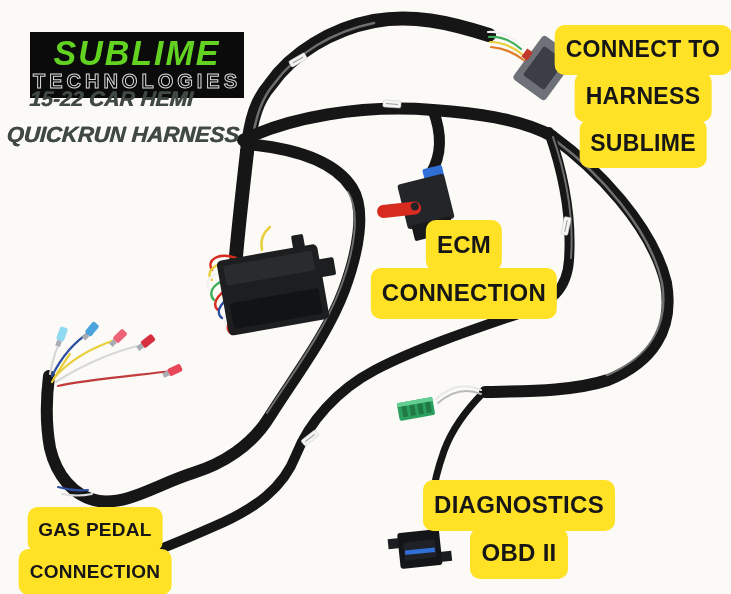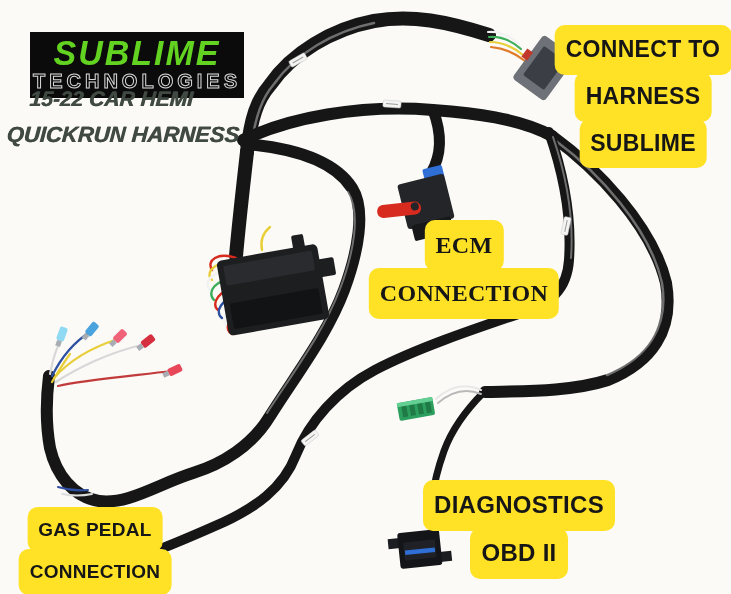--- a/index.html
+++ b/index.html
@@ -44,21 +44,21 @@
     font-weight:bold;color:var(--label-text,#161616);
     letter-spacing:0.3px;
   }
   .callout span{
     background:var(--label-bg,#ffe226);
     padding:12px 11px;border-radius:10px;line-height:1.12;
     white-space:nowrap;text-align:left;
   }
   .callout span + span{margin-top:-3px;}
   #label-fuse-box{left:283px;top:197px;font-size:25px;}
-  #label-ecm{left:464px;top:220px;font-size:24px;font-family:Liberation Serif, serif;}
+  #label-ecm{left:464px;top:220px;font-size:24px;}
   #label-engine{left:643px;top:25px;font-size:23px;}
   #label-general{left:154px;top:354px;font-size:25px;}
   #label-gas-pedal{left:95px;top:507px;font-size:19px;}
   #label-obd{left:519px;top:480px;font-size:24px;}
   
   svg{position:absolute;left:0;top:0;}
   .cable{fill:none;stroke:var(--cable,#161617);stroke-linecap:round;}
   .wire{fill:none;stroke-linecap:round;}
   .sheen{fill:none;stroke:#ffffff;stroke-opacity:0.38;stroke-linecap:round;}
 </style>

